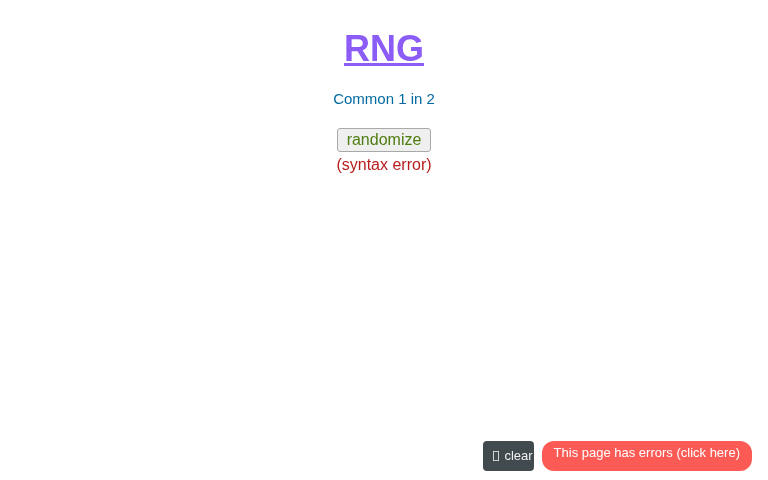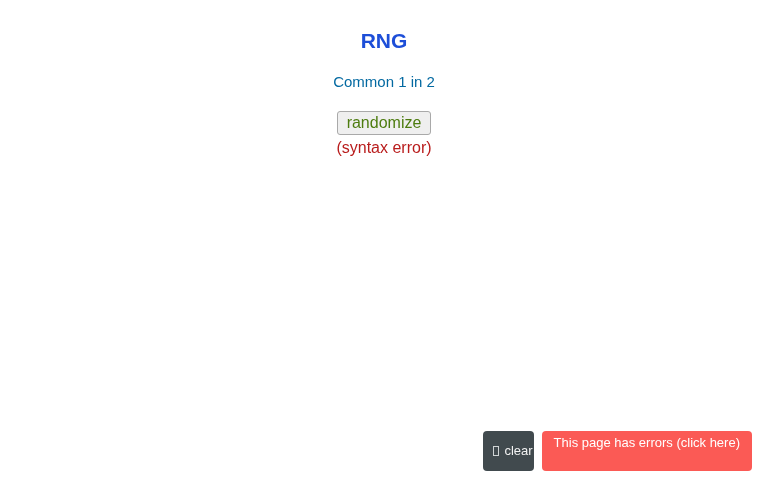--- a/index.html
+++ b/index.html
@@ -19,26 +19,27 @@
 
   .page {
     width: 768px;
     height: 480px;
     box-sizing: border-box;
     padding: 8px;
     text-align: center;
   }
 
   h1.page-title {
-    font-size: 21px;
+    font-size: 36px;
     font-weight: bold;
     line-height: 1.1;
     margin: 21px 0 21px 0;
     letter-spacing: 0px;
-    color: #1d4ed8;
+    color: #8b5cf6;
+    text-decoration: underline;
   }
 
   .odds-line {
     font-size: 15px;
     font-weight: normal;
     line-height: 1.15;
     margin: 0 0 0 0;
     color: #0369a1;
   }
 
@@ -105,22 +106,22 @@
     position: relative;
     top: 0px;
   }
 
   .error-pill {
     display: flex;
     align-items: center;
     background: #fb5a55;
     color: #ffffff;
     border: none;
-    border-radius: 4px;
-    padding: 5px 12px 22px 12px;
+    border-radius: 12px;
+    padding: 5px 12px 12px 12px;
     font-family: "Liberation Sans", sans-serif;
     font-size: 13px;
     line-height: 1;
     cursor: pointer;
     white-space: nowrap;
   }
 </style>
 </head>
 <body>
 

